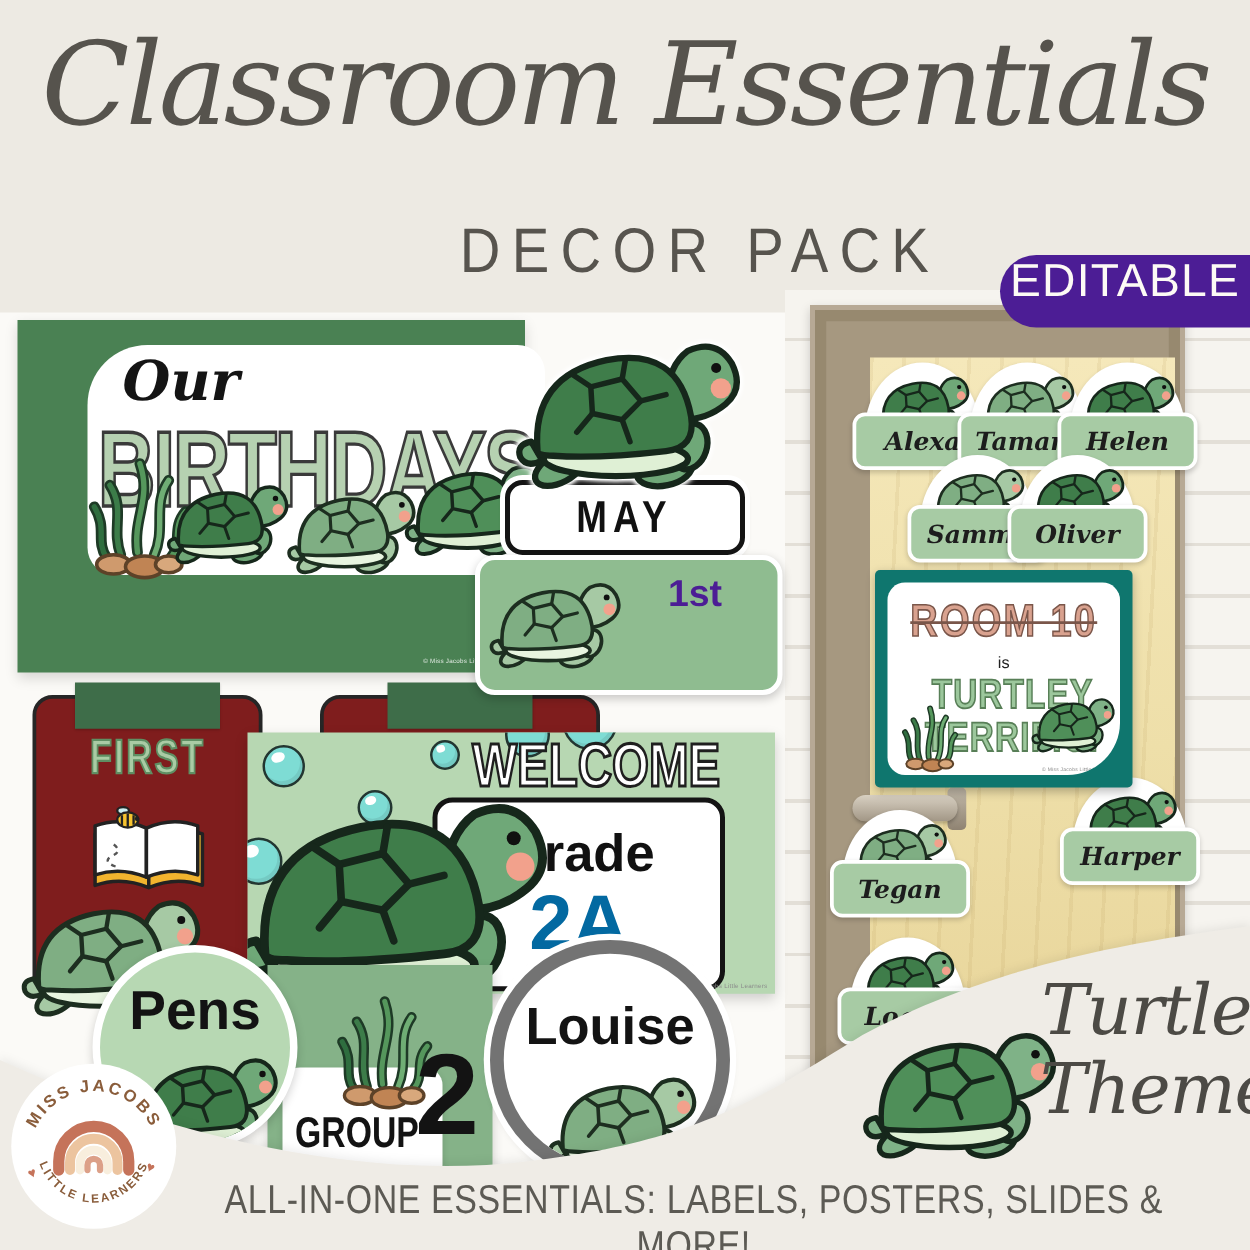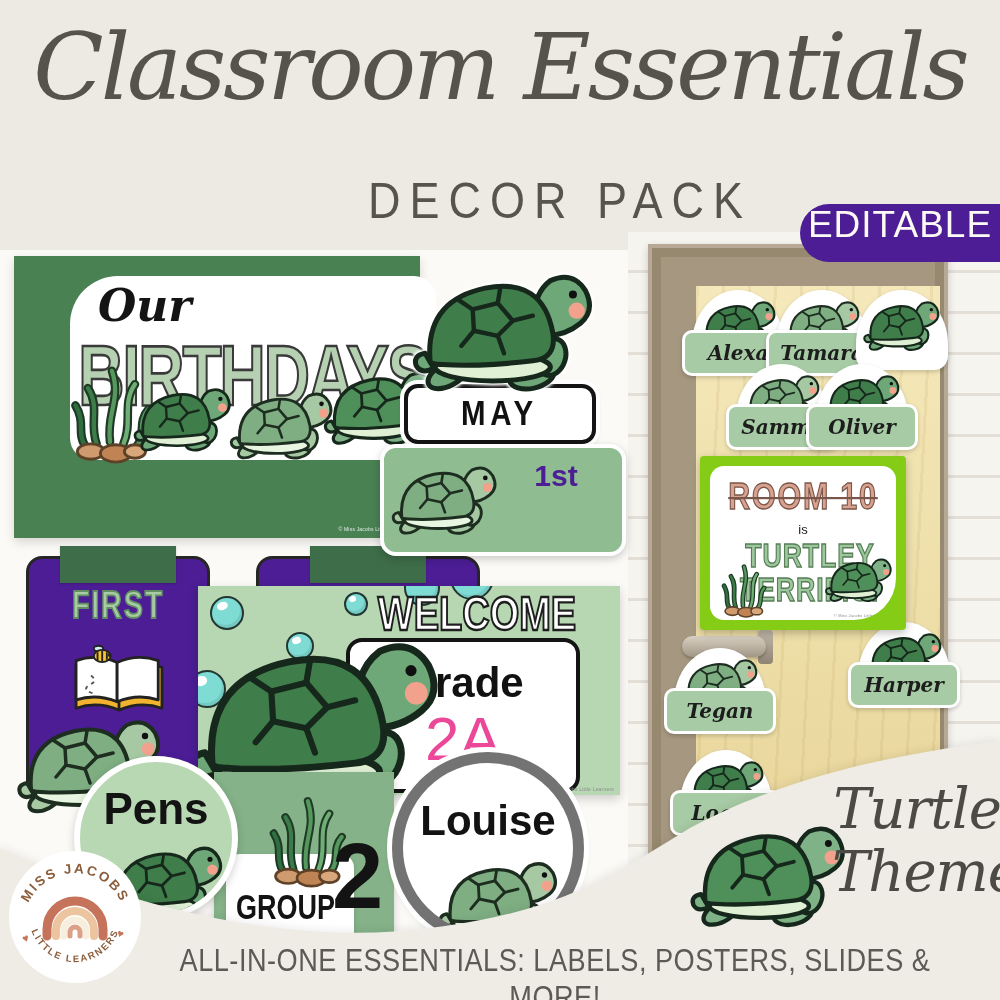--- a/index.html
+++ b/index.html
@@ -18,21 +18,21 @@
   .door-wood{position:absolute;left:44px;top:38px;width:244px;height:692px;
      background:repeating-linear-gradient(93deg,rgba(164,128,60,.10) 0 3px,rgba(0,0,0,0) 3px 26px),linear-gradient(180deg,#f5e8ba 0%,#eedfa9 45%,#e5d093 100%);}
   .door-handle{position:absolute;left:30px;top:388px;width:84px;height:21px;border-radius:11px;background:linear-gradient(180deg,#d8d0c2,#a29786);box-shadow:0 2px 3px rgba(0,0,0,.25);z-index:3;}
   .door-handle-mount{position:absolute;left:106px;top:382px;width:15px;height:34px;border-radius:4px;background:linear-gradient(180deg,#c4bbab,#8f8372);z-index:2;}
   
   .tag{width:112px;height:86px;z-index:3;}
   .tag-arch{position:absolute;left:10px;top:0;width:92px;height:80px;background:#ffffff;border-radius:50% 50% 14px 14px / 68% 68% 14px 14px;box-shadow:0 2px 4px rgba(0,0,0,.18);}
   .tag-turtle{position:absolute;left:16px;top:4px;width:80px;height:59px;}
   .tag-plate{position:absolute;left:0;bottom:0;width:106px;height:40px;background:#a7cba4;border:3px solid #ffffff;border-radius:10px;display:flex;align-items:center;justify-content:center;font-family:"DejaVu Serif",serif;font-style:italic;font-weight:bold;font-size:20px;color:#1d1d1d;box-shadow:0 2px 4px rgba(0,0,0,.18);}
   
-  .room-sign{left:700px;top:456px;width:206px;height:174px;background:#84cc16;border-radius:4px;box-shadow:0 3px 8px rgba(0,0,0,.25);z-index:3;}
+  .room-sign{left:700px;top:456px;width:206px;height:174px;background:#0f766e;border-radius:4px;box-shadow:0 3px 8px rgba(0,0,0,.25);z-index:3;}
   .room-inner{position:absolute;left:10px;top:10px;width:186px;height:154px;background:#ffffff;border-radius:14px 14px 42px 14px;overflow:hidden;}
   .room-line1{position:absolute;left:0;top:12px;width:100%;text-align:center;font-weight:bold;font-size:33px;letter-spacing:2px;color:#d9a28f;-webkit-text-stroke:1.2px #7a564a;text-decoration:line-through;text-decoration-thickness:2px;text-decoration-color:#7a564a;transform:scale(.92,1.1);}
   .room-is{position:absolute;left:0;top:56px;width:100%;text-align:center;font-size:13px;color:#222;}
   .room-line2{position:absolute;left:14px;top:74px;width:172px;text-align:center;font-weight:bold;font-size:28px;letter-spacing:1px;color:#9cc79c;-webkit-text-stroke:1.2px #587f57;transform:scale(.95,1.18);}
   .room-line3{position:absolute;left:6px;top:108px;width:188px;text-align:center;font-weight:bold;font-size:28px;letter-spacing:1px;color:#9cc79c;-webkit-text-stroke:1.2px #587f57;transform:scale(.95,1.18);}
   .room-seaweed{position:absolute;left:4px;bottom:2px;width:58px;height:66px;}
   .room-turtle{position:absolute;right:2px;bottom:16px;width:70px;height:52px;}
   
   .bday{left:14px;top:256px;width:406px;height:282px;background:#4a8153;box-shadow:0 4px 10px rgba(0,0,0,.15);z-index:2;}
   .bday-inner{position:absolute;left:20px;top:20px;width:366px;height:184px;background:#ffffff;border-radius:48px 22px 22px 22px;overflow:visible;margin-left:36px;}
@@ -46,33 +46,33 @@
   .micro-w{color:rgba(255,255,255,.85);}
   
   .may-plate{left:404px;top:384px;width:184px;height:52px;background:#ffffff;border:4px solid #141414;border-radius:14px;display:flex;align-items:center;justify-content:center;z-index:3;box-shadow:0 0 0 4px #fff,0 3px 6px rgba(0,0,0,.2);}
   .may-plate span{font-weight:bold;font-size:31px;letter-spacing:5px;color:#111;transform:scale(.95,1.15);}
   .may-turtle{left:410px;top:258px;width:188px;height:138px;z-index:4;filter:drop-shadow(0 0 1.6px #fff) drop-shadow(0 0 1.6px #fff) drop-shadow(0 0 1.6px #fff);}
   
   .alexa{left:380px;top:444px;width:238px;height:104px;background:#8fbc90;border:4px solid #ffffff;border-radius:16px;box-shadow:0 3px 8px rgba(0,0,0,.2);z-index:3;}
   .alexa-turtle{position:absolute;left:6px;top:6px;width:110px;height:86px;}
   .alexa-text{position:absolute;right:10px;top:8px;width:112px;text-align:center;font-weight:bold;font-size:30px;line-height:1.35;color:#4c1d95;}
   
-  .seq-card{background:#4c1d95;border:3px solid #262626;border-radius:16px;z-index:2;}
+  .seq-card{background:#7f1d1d;border:3px solid #262626;border-radius:16px;z-index:2;}
   .card-first{left:26px;top:556px;width:178px;height:236px;}
   .card-then{left:256px;top:556px;width:218px;height:210px;}
   .tape{position:absolute;left:50%;top:-13px;transform:translateX(-50%);width:116px;height:37px;background:#3e6d49;box-shadow:0 1px 2px rgba(0,0,0,.2);}
   .seq-word{position:absolute;left:0;top:28px;width:100%;text-align:center;font-weight:bold;font-size:32px;letter-spacing:2px;color:#a9cba4;-webkit-text-stroke:1.5px #5f8f63;transform:scale(.9,1.2);}
   .book{position:absolute;left:34px;top:84px;width:112px;height:82px;}
   .first-turtle{position:absolute;left:-14px;top:148px;width:150px;height:110px;}
   
   .welcome{left:198px;top:586px;width:422px;height:209px;background:#b7d7b2;overflow:hidden;box-shadow:0 4px 10px rgba(0,0,0,.18);z-index:4;}
   .welcome-head{position:absolute;left:146px;top:0px;width:266px;text-align:center;font-weight:bold;font-size:40px;letter-spacing:0px;color:#ffffff;-webkit-text-stroke:2px #1f1f1f;transform:scale(.95,1.22);transform-origin:top;}
   .grade-panel{position:absolute;left:148px;top:52px;width:226px;height:147px;background:#ffffff;border:4px solid #141414;border-radius:16px;display:flex;flex-direction:column;align-items:center;justify-content:center;}
   .grade-word{font-weight:bold;font-size:42px;color:#111;line-height:1;}
-  .grade-val{font-weight:normal;font-size:62px;color:#ec4899;line-height:1;margin-top:4px;}
+  .grade-val{font-weight:bold;font-size:62px;color:#0369a1;line-height:1;margin-top:4px;}
   .welcome-turtle{position:absolute;left:-14px;top:34px;width:262px;height:192px;}
   .bubble{position:absolute;border-radius:50%;background:#7edcd4;border:2.5px solid #233631;box-shadow:inset -2px -3px 0 rgba(0,0,0,.08);}
   .bubble::after{content:"";position:absolute;left:16%;top:12%;width:36%;height:28%;background:#fff;border-radius:50%;transform:rotate(-18deg);}
   
   .pens{left:74px;top:756px;width:152px;height:152px;background:#b7d8b3;border-radius:50%;border:6px solid #ffffff;overflow:hidden;box-shadow:0 3px 8px rgba(0,0,0,.18);z-index:6;}
   .pens-word{position:absolute;left:0;top:22px;width:100%;text-align:center;font-weight:bold;font-size:44px;color:#131313;}
   .pens-turtle{position:absolute;left:26px;top:74px;width:120px;height:88px;}
   .group{left:214px;top:772px;width:180px;height:198px;background:#85b288;box-shadow:0 3px 8px rgba(0,0,0,.18);z-index:5;}
   .group-seaweed{position:absolute;left:44px;top:4px;width:96px;height:112px;}
   .group-plate{position:absolute;left:12px;top:82px;width:128px;height:92px;background:#ffffff;border-radius:14px;box-shadow:0 2px 5px rgba(0,0,0,.12);}
@@ -161,20 +161,21 @@
     <ellipse cx="97" cy="94" rx="18" ry="10" fill="#6fa878" transform="rotate(-12 97 94)"></ellipse>
     <ellipse cx="113" cy="79" rx="11" ry="15" fill="#6fa878" transform="rotate(18 113 79)"></ellipse>
     <ellipse cx="66" cy="87" rx="46" ry="11" fill="#dff0d5"></ellipse>
     <path d="M16,82 Q12,34 60,24 Q106,15 114,60 Q117,80 98,82 Q55,87 26,85 Q16,85 16,82 Z" fill="#3f7d4a"></path>
     <path d="M50,41 L70,36 L82,50 L70,62 L51,58 Z" fill="none" stroke-width="3.5"></path>
     <path d="M50,41 L38,33 M70,36 L72,24 M82,50 L98,46 M70,62 L75,76 M51,58 L41,70" fill="none" stroke-width="3.5"></path>
   </g>
   <circle cx="130" cy="29" r="3.2" fill="#101010"></circle>
   <circle cx="133" cy="42" r="6.5" fill="#f2a18c"></circle>
   </svg></div>
+    <div class="tag-plate">Helen</div>
   </div>
   <div class="abs tag" style="left:726px;top:364px;">
     <div class="tag-arch"></div>
     <div class="tag-turtle"><svg viewBox="0 0 150 110" style="width:100%;height:100%;overflow:visible" xmlns="http://www.w3.org/2000/svg">
   <g stroke="#1d2e20" stroke-width="4" stroke-linejoin="round" stroke-linecap="round">
     <ellipse cx="30" cy="93" rx="17" ry="9" fill="#a6c9a4" transform="rotate(-28 30 93)"></ellipse>
     <path d="M12,76 q-10,2 -7,10 q4,7 14,2 z" fill="#a6c9a4"></path>
     <path d="M100,58 Q96,30 112,18 Q130,10 140,26 Q148,42 136,52 Q124,62 108,62 Q100,62 100,58 Z" fill="#a6c9a4"></path>
     <ellipse cx="97" cy="94" rx="18" ry="10" fill="#a6c9a4" transform="rotate(-12 97 94)"></ellipse>
     <ellipse cx="113" cy="79" rx="11" ry="15" fill="#a6c9a4" transform="rotate(18 113 79)"></ellipse>

